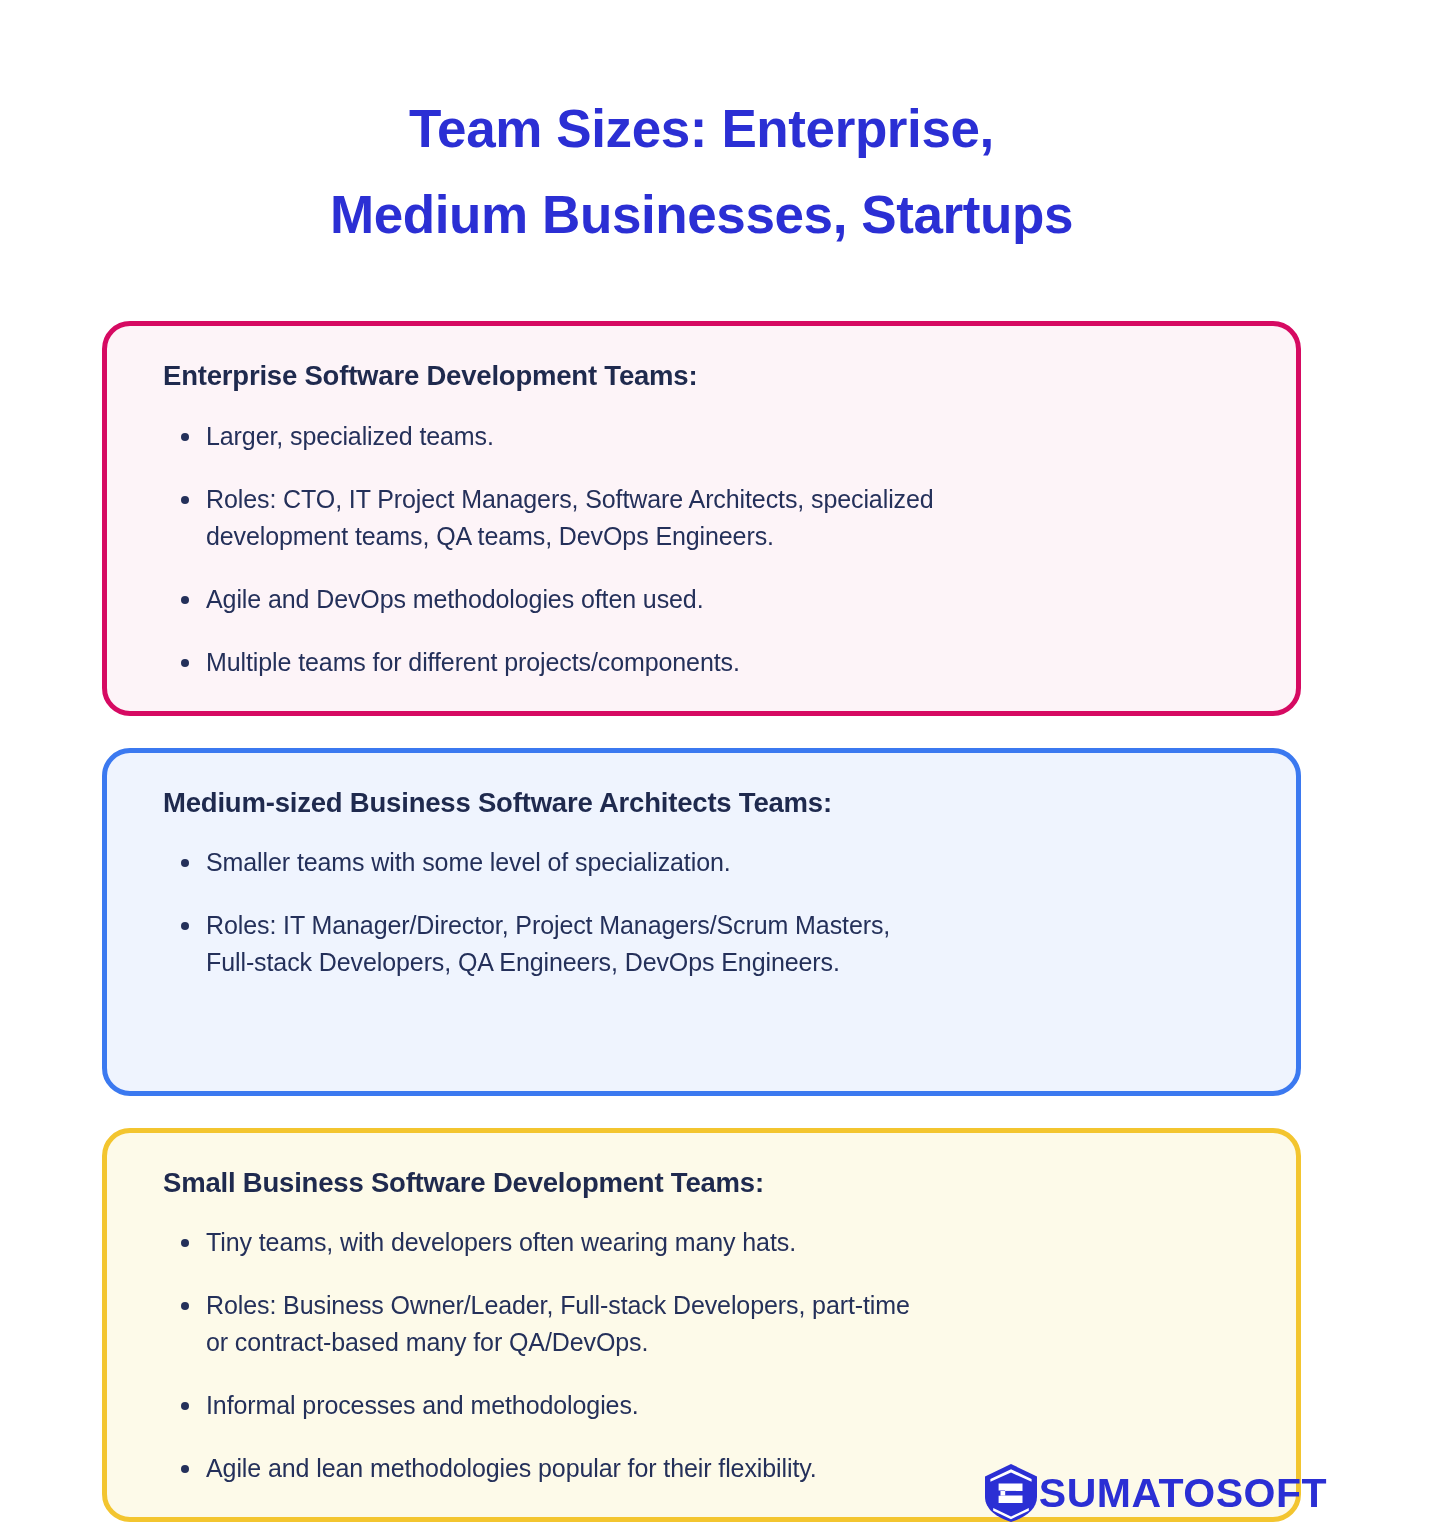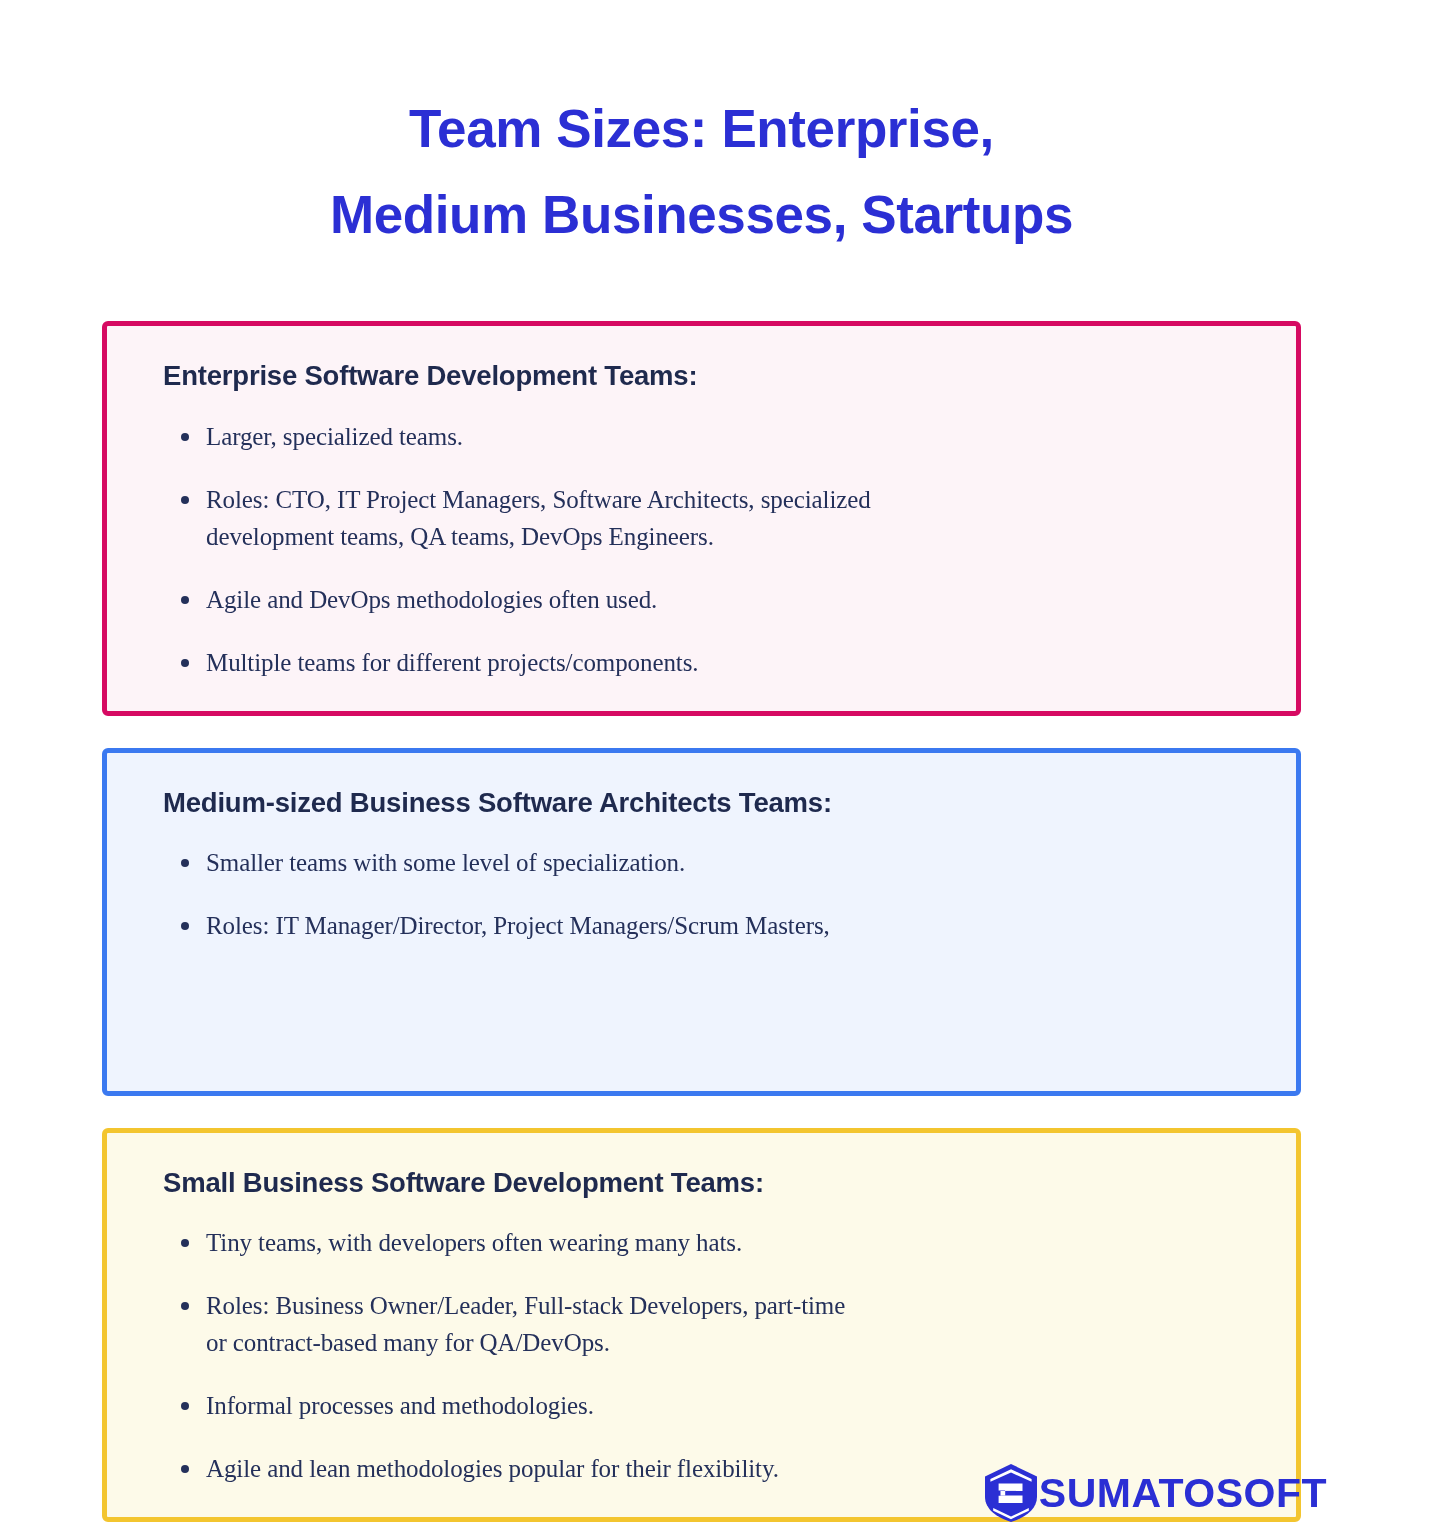--- a/index.html
+++ b/index.html
@@ -41,21 +41,21 @@
   .cards {
     margin: 0;
     padding: 0 102px;
     box-sizing: border-box;
   }
 
   .card {
     box-sizing: border-box;
     border-style: solid;
     border-width: 5px;
-    border-radius: 6px;
+    border-radius: 28px;
     padding: 30px 48px 30px 56px;
   }
 
   .card + .card {
     margin-top: 32px;
   }
 
   .card--enterprise {
     border-color: #d60a62;
     background: #fdf4f8;
@@ -89,21 +89,20 @@
   }
 
   .card-list li {
     position: relative;
     padding-left: 43px;
     margin-top: 26px;
     font-size: 25px;
     line-height: 1.48;
     color: #24305a;
     letter-spacing: -0.1px;
-    font-family: Liberation Serif, serif;
   }
   .card-list li:first-child {
     margin-top: 22px;
   }
 
   .card-list li .bullet {
     position: absolute;
     left: 18px;
     top: 15px;
     width: 8px;
@@ -176,20 +175,21 @@
     <section class="card card--medium">
       <h2 class="card-heading">Medium-sized Business Software Architects Teams:</h2>
       <ul class="card-list">
         <li>
           <span class="bullet"></span>
           <span class="ln">Smaller teams with some level of specialization.</span>
         </li>
         <li>
           <span class="bullet"></span>
           <span class="ln">Roles: IT Manager/Director, Project Managers/Scrum Masters,</span>
+          <span class="ln">Full-stack Developers, QA Engineers, DevOps Engineers.</span>
         </li>
       </ul>
     </section>
 
     <section class="card card--small">
       <h2 class="card-heading">Small Business Software Development Teams:</h2>
       <ul class="card-list">
         <li>
           <span class="bullet"></span>
           <span class="ln">Tiny teams, with developers often wearing many hats.</span>

